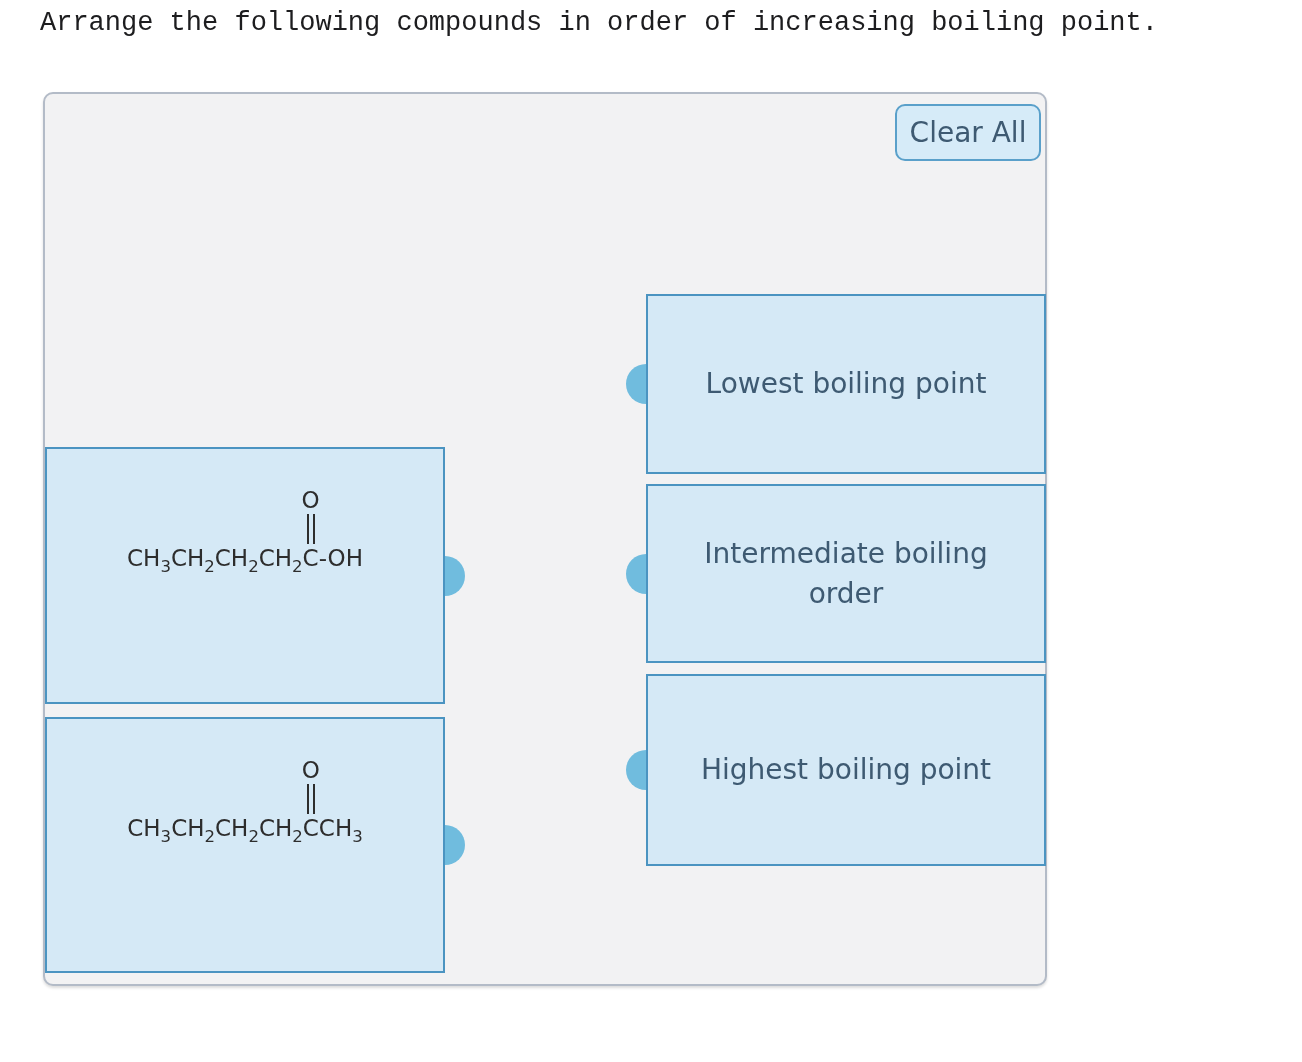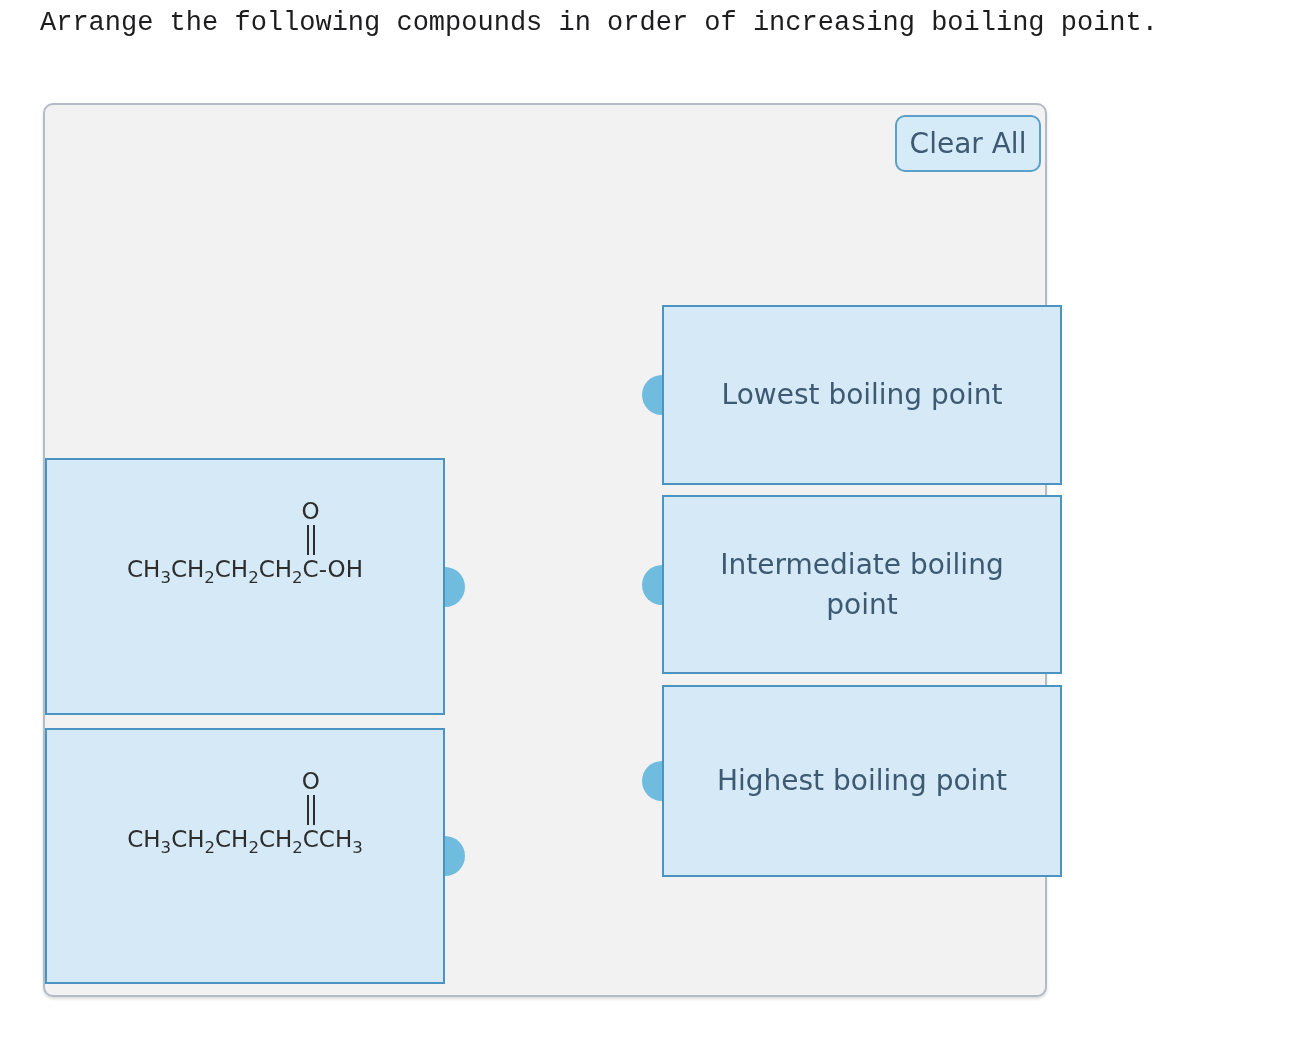--- a/index.html
+++ b/index.html
@@ -9,21 +9,21 @@
     font-family:"DejaVu Sans","Liberation Sans",sans-serif;
   }
 
   .title{
     position:absolute; left:40px; top:8px;
     font-size:27px; color:#1d1d1f;
     font-family:Liberation Mono, monospace;
   }
 
   .panel{
-    position:absolute; left:43px; top:103px;
+    position:absolute; left:43px; top:92px;
     width:1004px; height:894px;
     background:var(--panel-bg,#f2f2f3);
     border:2px solid var(--panel-border,#b3bbc7);
     border-radius:10px;
     box-shadow:0 2px 3px rgba(0,0,0,.14);
   }
 
   .clear-btn{
     position:absolute; left:850px; top:10px;
     width:146px; height:57px;
@@ -46,21 +46,21 @@
   .card2{ top:353px; height:257px; }
   .card3{ top:623px; height:256px; }
 
   .tbox{
     position:absolute; left:601px; width:400px;
     background:var(--card-bg,#d5e9f6);
     border:2px solid var(--card-border,#4b94c1);
     display:flex; align-items:center; justify-content:center;
     text-align:center; padding:0 34px;
     color:var(--label-text,#3e5a72);
-    font-size:28px; line-height:1.42;margin-left:16px;
+    font-size:28px; line-height:1.42;
   }
   .tbox1{ top:200px; height:180px; }
   .tbox2{ top:390px; height:179px; }
   .tbox3{ top:580px; height:192px; }
 
   .knob{
     position:absolute; top:50%; transform:translateY(-50%);
     width:20px; height:40px;
     background:var(--knob,#70bcde);
   }
@@ -109,21 +109,21 @@
     <div class="knob knob-r"></div>
   </div>
 
   <div class="tbox tbox1">
     <div class="knob knob-l"></div>
     <span>Lowest boiling point</span>
   </div>
 
   <div class="tbox tbox2">
     <div class="knob knob-l"></div>
-    <span>Intermediate boiling point</span>
+    <span>Intermediate boiling order</span>
   </div>
 
   <div class="tbox tbox3">
     <div class="knob knob-l"></div>
     <span>Highest boiling point</span>
   </div>
 
 </div>
 
 </body></html>

